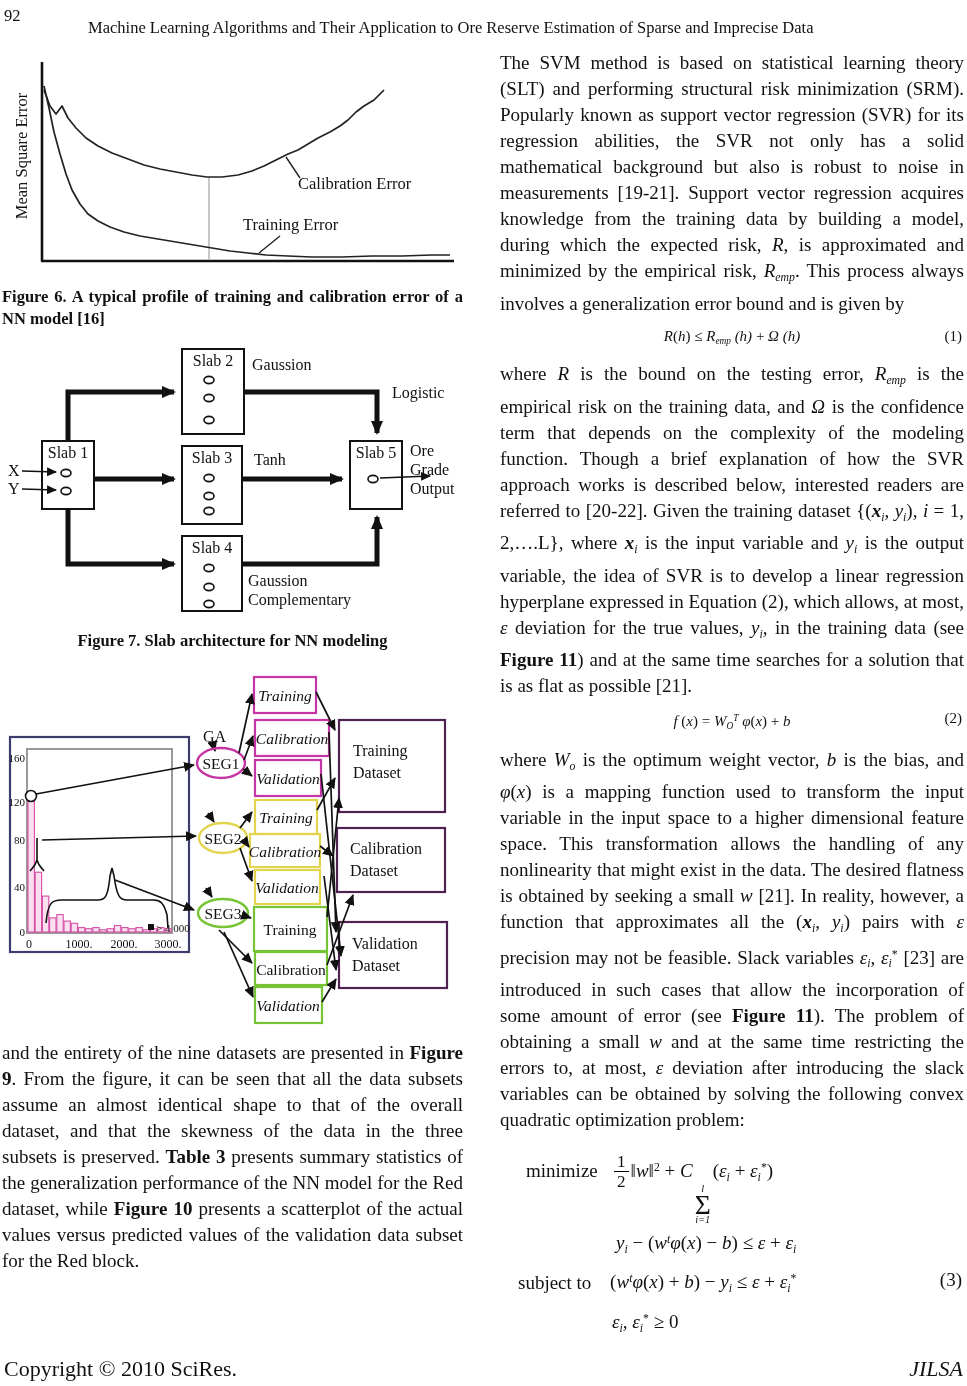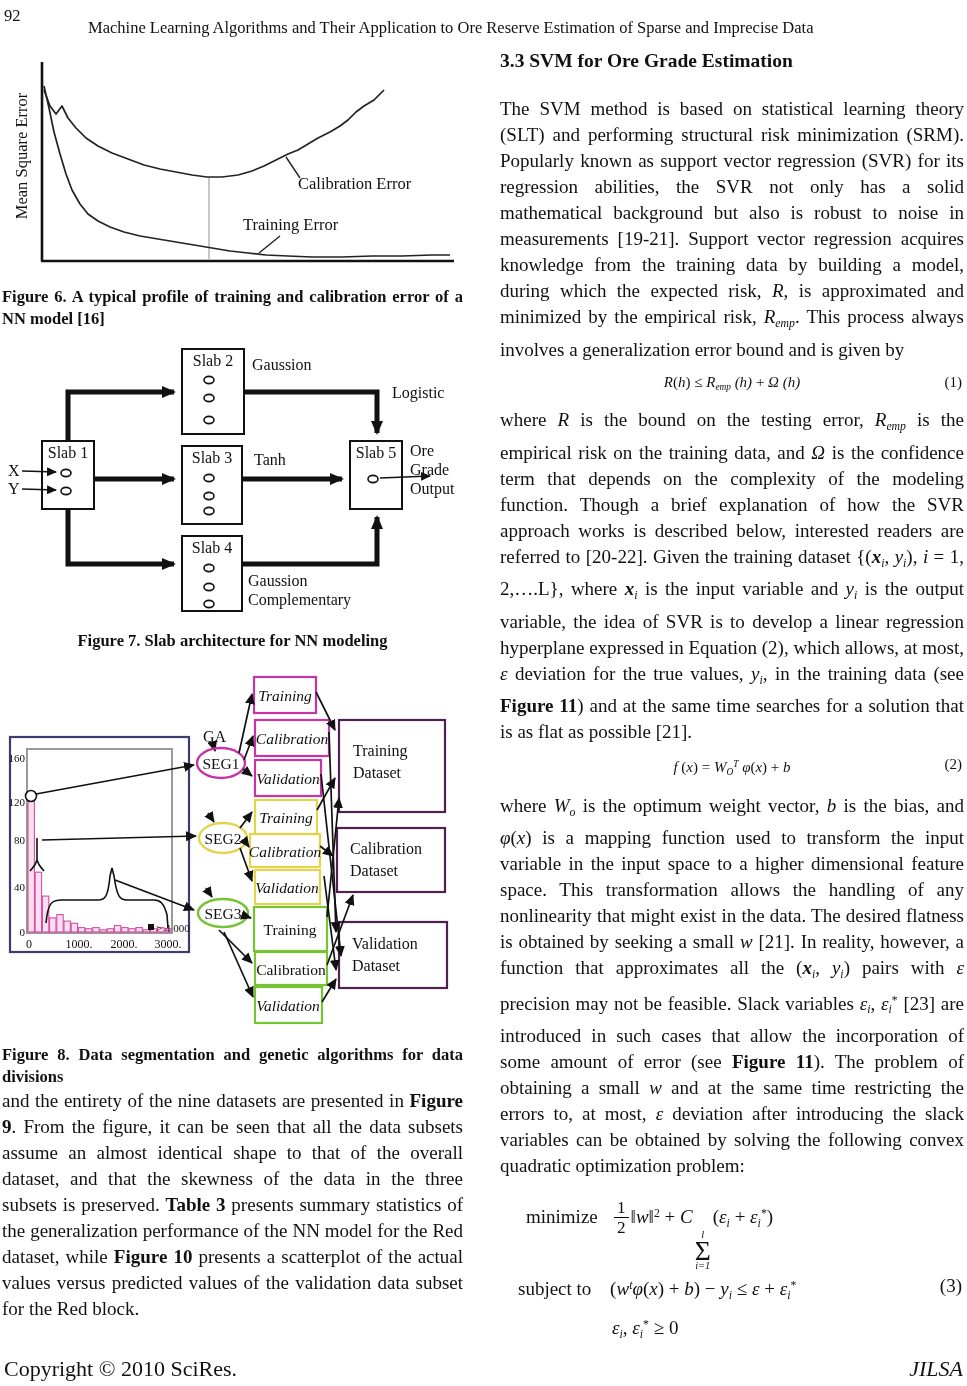--- a/index.html
+++ b/index.html
@@ -241,27 +241,25 @@
     <line class="thin-arr" x1="314" y1="22" x2="333" y2="60" marker-end="url(#ah8)"></line>
     <line class="thin-arr" x1="327" y1="62" x2="334" y2="262" marker-end="url(#ah8)"></line>
     <line class="thin-arr" x1="319" y1="104" x2="339" y2="286" marker-end="url(#ah8)"></line>
     <line class="thin-arr" x1="315" y1="140" x2="333" y2="108" marker-end="url(#ah8)"></line>
     <line class="thin-arr" x1="318" y1="176" x2="331" y2="186" marker-end="url(#ah8)"></line>
     <line class="thin-arr" x1="322" y1="206" x2="334" y2="300" marker-end="url(#ah8)"></line>
     <line class="thin-arr" x1="325" y1="247" x2="337" y2="128" marker-end="url(#ah8)"></line>
     <line class="thin-arr" x1="325" y1="295" x2="351" y2="225" marker-end="url(#ah8)"></line>
     <line class="thin-arr" x1="320" y1="332" x2="334" y2="309" marker-end="url(#ah8)"></line>
   </svg>
-  <p class="caption mt4">Figure 8. Data segmentation and genetic algorithms for data divisions</p>
 
   <p class="body mt20"><span>and the entirety of the nine datasets are presented in </span><span class="bd">Figure 9</span><span>. From the figure, it can be seen that all the data subsets assume an almost identical shape to that of the overall dataset, and that the skewness of the data in the three subsets is preserved. </span><span class="bd">Table 3</span><span> presents summary statistics of the generalization performance of the NN model for the Red dataset, while </span><span class="bd">Figure 10</span><span> presents a scatterplot of the actual values versus predicted values of the validation data subset for the Red block.</span></p>
 </div>
 
 <div class="col-right">
-  <h2>3.3 SVM for Ore Grade Estimation</h2>
 
   <p class="body"><span>The SVM method is based on statistical learning theory (SLT) and performing structural risk minimization (SRM). Popularly known as support vector regression (SVR) for its regression abilities, the SVR not only has a solid mathematical background but also is robust to noise in measurements [19-21]. Support vector regression acquires knowledge from the training data by building a model, during which the expected risk, </span><span class="it">R</span><span>, is approximated and minimized by the empirical risk, </span><span class="it">R</span><span class="it sb">emp</span><span>. This process always involves a generalization error bound and is given by</span></p>
 
   <div class="eq-row">
     <span><span class="it">R</span><span>(</span><span class="it">h</span><span>) ≤ </span><span class="it">R</span><span class="it sb">emp</span><span class="it"> (h)</span><span> + </span><span class="it">Ω (h)</span></span>
     <span class="eq-num">(1)</span>
   </div>
 
   <p class="body"><span>where </span><span class="it">R</span><span> is the bound on the testing error, </span><span class="it">R</span><span class="it sb">emp</span><span> is the empirical risk on the training data, and </span><span class="it">Ω</span><span> is the confidence term that depends on the complexity of the modeling function. Though a brief explanation of how the SVR approach works is described below, interested readers are referred to [20-22]. Given the training dataset {(</span><span class="it bd">x</span><span class="it sb">i</span><span>, </span><span class="it">y</span><span class="it sb">i</span><span>), </span><span class="it">i</span><span> = 1, 2,….L}, where </span><span class="it bd">x</span><span class="it sb">i</span><span> is the input variable and </span><span class="it">y</span><span class="it sb">i</span><span> is the output variable, the idea of SVR is to develop a linear regression hyperplane expressed in Equation (2), which allows, at most, </span><span class="it">ε</span><span> deviation for the true values, </span><span class="it">y</span><span class="it sb">i</span><span>, in the training data (see </span><span class="bd">Figure 11</span><span>) and at the same time searches for a solution that is as flat as possible [21].</span></p>
 
@@ -273,20 +271,23 @@
   <p class="body"><span>where </span><span class="it">W</span><span class="it sb">o</span><span> is the optimum weight vector, </span><span class="it">b</span><span> is the bias, and </span><span class="it">φ</span><span>(</span><span class="it">x</span><span>) is a mapping function used to transform the input variable in the input space to a higher dimensional feature space. This transformation allows the handling of any nonlinearity that might exist in the data. The desired flatness is obtained by seeking a small </span><span class="it">w</span><span> [21]. In reality, however, a function that approximates all the (</span><span class="it bd">x</span><span class="it sb">i</span><span>, </span><span class="it">y</span><span class="it sb">i</span><span>) pairs with </span><span class="it">ε</span><span> precision may not be feasible. Slack variables </span><span class="it">ε</span><span class="it sb">i</span><span>, </span><span class="it">ε</span><span class="it sb">i</span><span class="sp">*</span><span> [23] are introduced in such cases that allow the incorporation of some amount of error (see </span><span class="bd">Figure 11</span><span>). The problem of obtaining a small </span><span class="it">w</span><span> and at the same time restricting the errors to, at most, </span><span class="it">ε</span><span> deviation after introducing the slack variables can be obtained by solving the following convex quadratic optimization problem:</span></p>
 
   <div class="eq3">
     <div class="l1">
       <span>minimize</span>&nbsp;&nbsp;
       <span><span class="frac"><span class="fnum">1</span><span class="fden">2</span></span><span>‖</span><span class="it">w</span><span>‖</span><span class="sp">2</span><span> + </span><span class="it">C</span><span class="sum">
             <span class="slim">l</span>
             <span class="ssig">Σ</span>
             <span class="slim">i=1</span>
           </span><span>(</span><span class="it">ε</span><span class="it sb">i</span><span> + </span><span class="it">ε</span><span class="it sb">i</span><span class="sp">*</span><span>)</span></span>
+    </div>
+    <div class="l2">
+      <span><span class="it">y</span><span class="it sb">i</span><span> − (</span><span class="it">w</span><span class="it sp">t</span><span class="it">φ</span><span>(</span><span class="it">x</span><span>) − </span><span class="it">b</span><span>) ≤ </span><span class="it">ε</span><span> + </span><span class="it">ε</span><span class="it sb">i</span></span>
     </div>
     <div class="l3">
       <span>subject to</span>
       <span class="expr"><span>(</span><span class="it">w</span><span class="it sp">t</span><span class="it">φ</span><span>(</span><span class="it">x</span><span>) + </span><span class="it">b</span><span>) − </span><span class="it">y</span><span class="it sb">i</span><span> ≤ </span><span class="it">ε</span><span> + </span><span class="it">ε</span><span class="it sb">i</span><span class="sp">*</span></span>
       <span class="eq-num">(3)</span>
     </div>
     <div class="l4">
       <span><span class="it">ε</span><span class="it sb">i</span><span>, </span><span class="it">ε</span><span class="it sb">i</span><span class="sp">*</span><span> ≥ 0</span></span>
     </div>
   </div>

